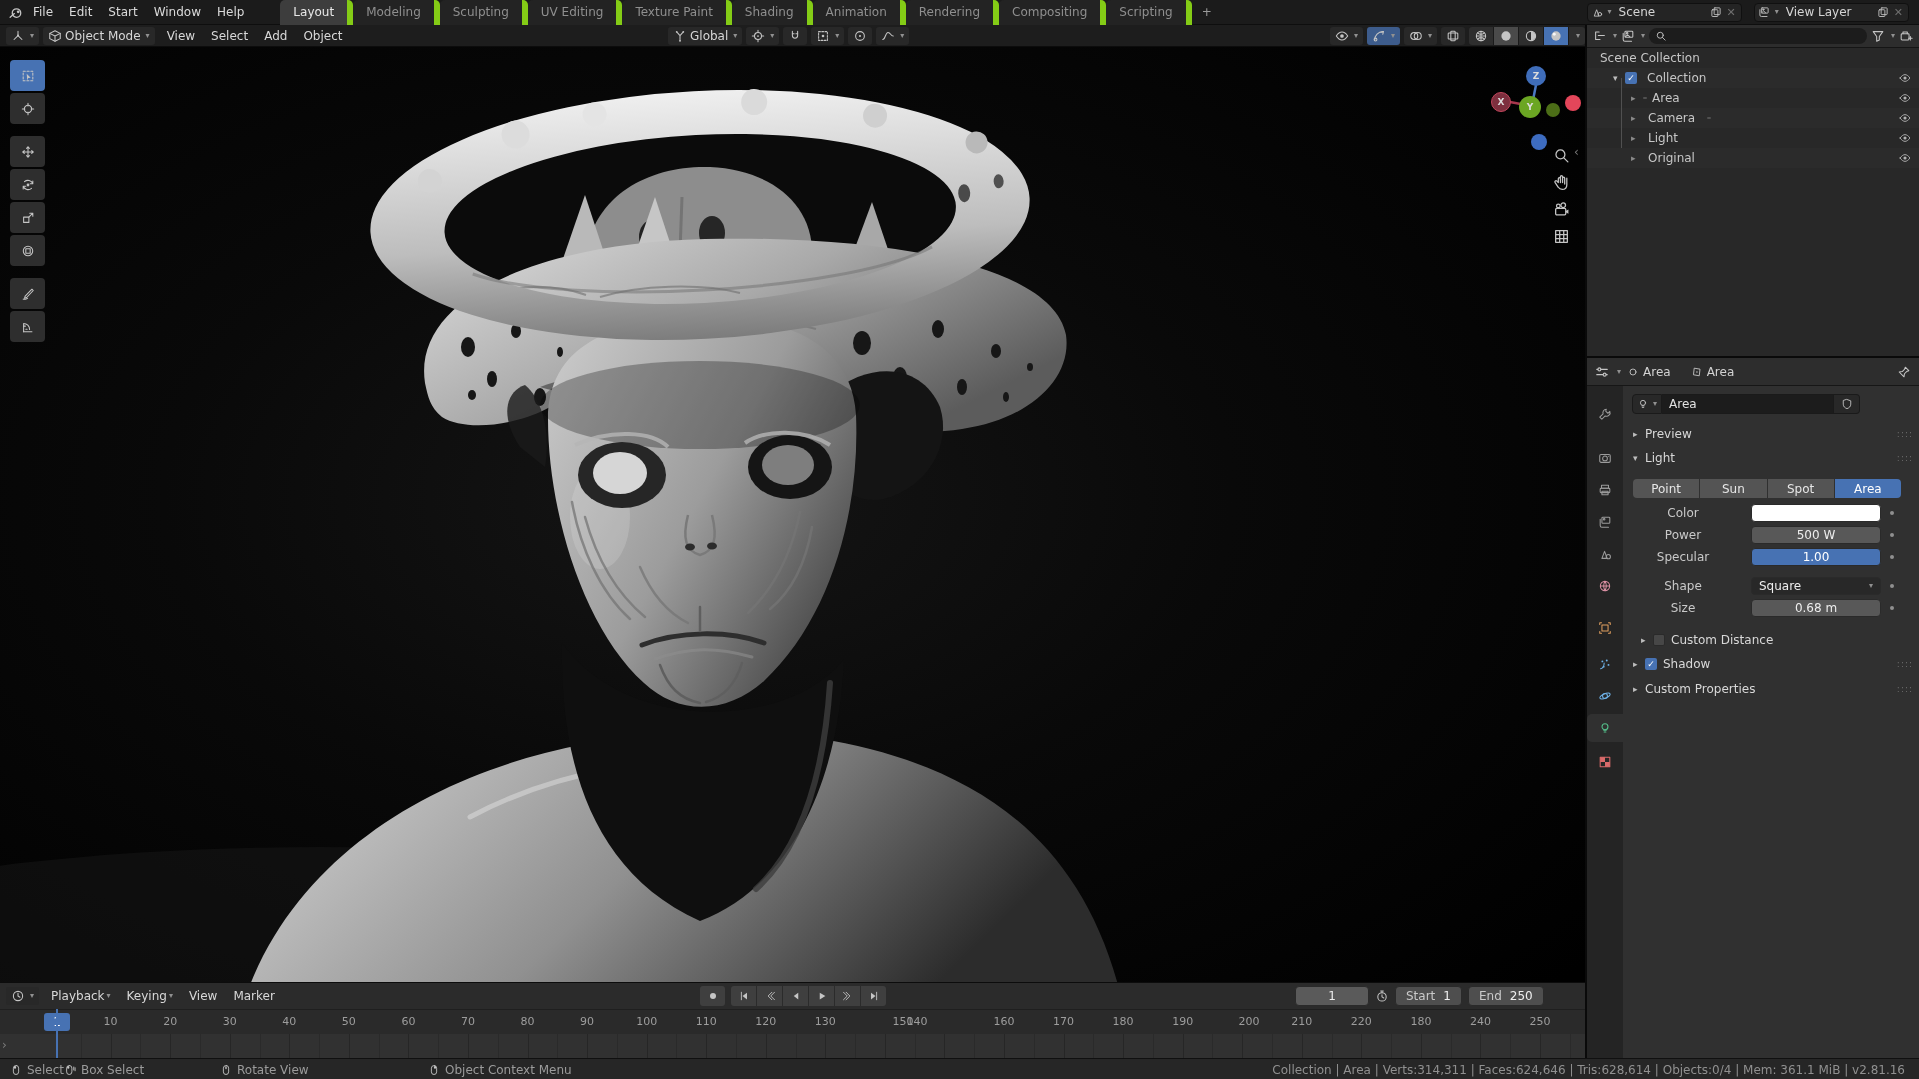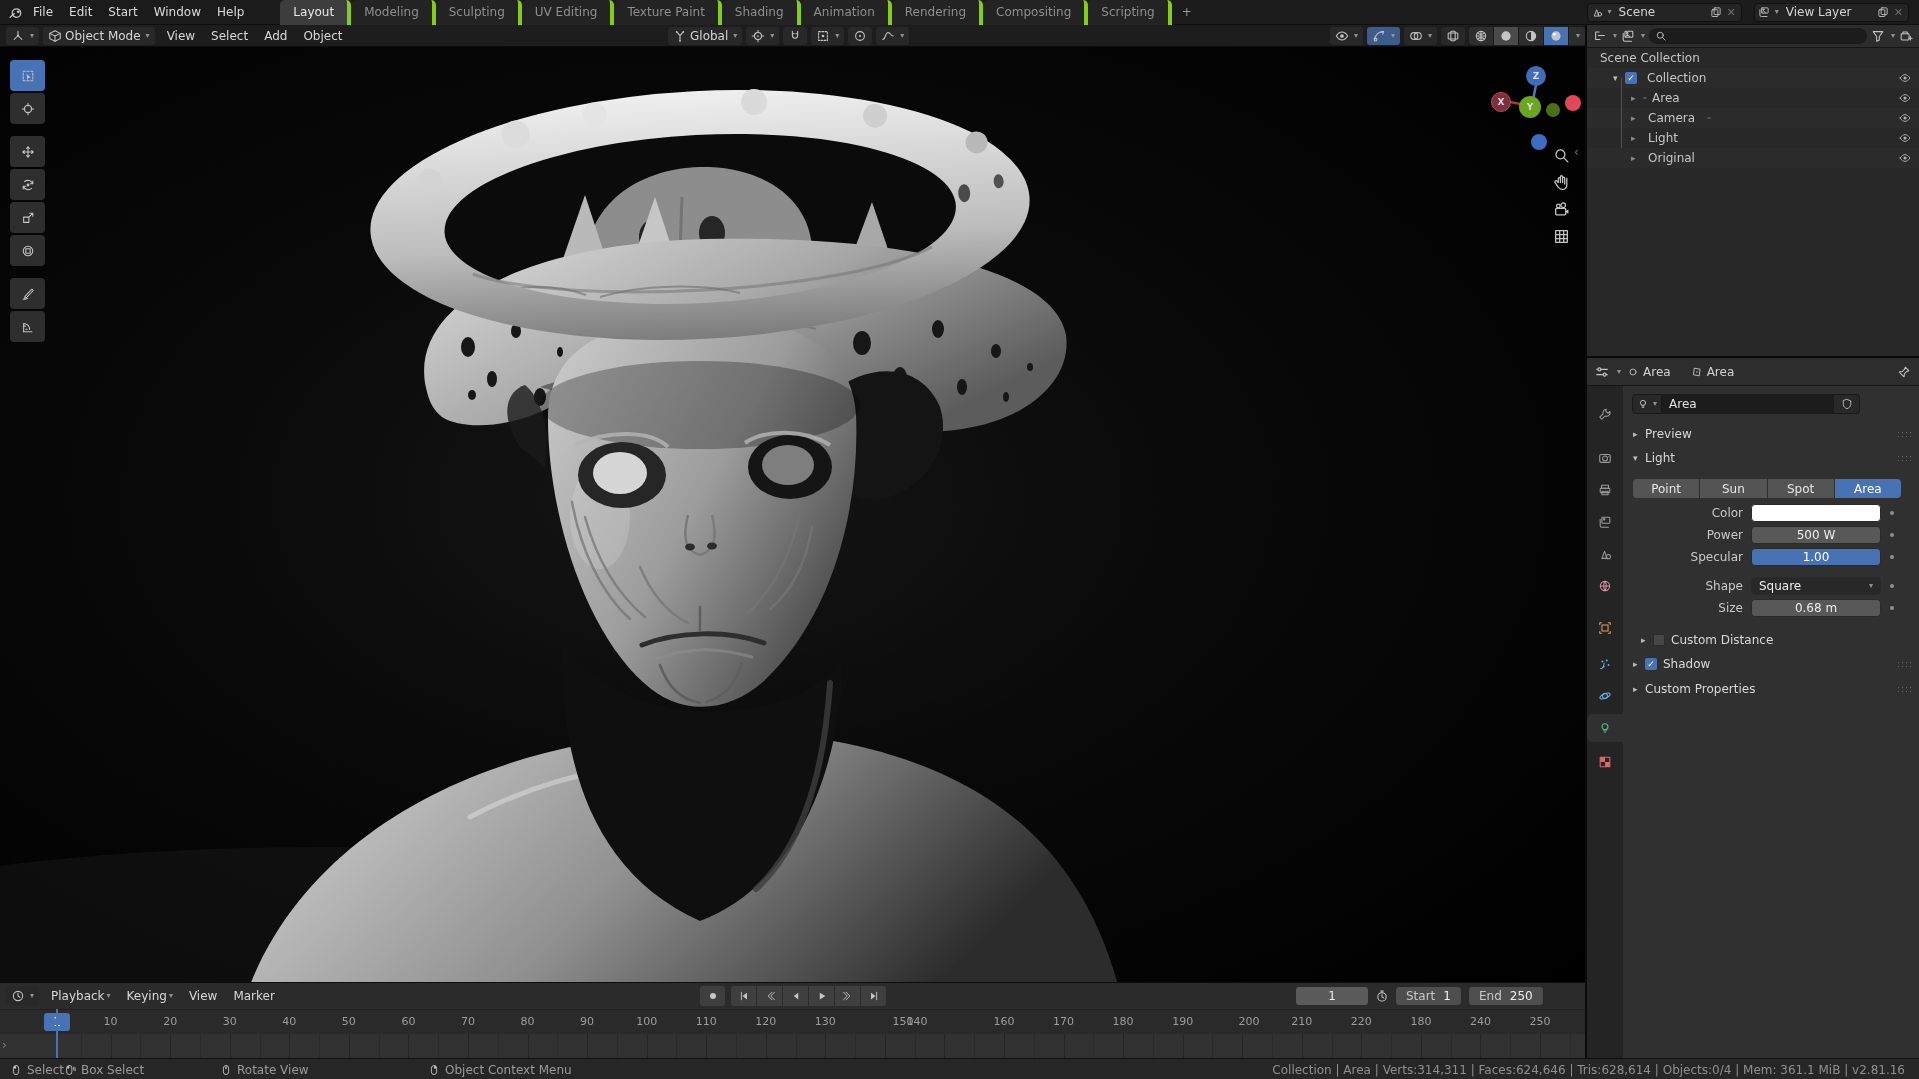--- a/index.html
+++ b/index.html
@@ -11,21 +11,21 @@
   .icn{display:inline-flex;align-items:center;justify-content:center;color:#c5c5c5;}
   .icn svg{width:14px;height:14px;display:block;}
   .icn.sm svg{width:12px;height:12px;}
   .icn.lg svg{width:17px;height:17px;}
   .chev{font-size:8px;color:#909090;line-height:1;margin-left:2px;}
   .tri{font-size:9px;color:#bdbdbd;width:12px;display:inline-block;}
   
   .topbar{left:0;top:0;width:1919px;height:25px;background:#1b1b1b;border-bottom:1px solid #0e0e0e;display:flex;align-items:center;}
   .menu{padding:0 8px;height:25px;display:flex;align-items:center;color:#dadada;cursor:default;}
   .ws-tabs{display:flex;height:25px;margin-left:28px;}
-  .ws-tab{padding:0 13px;display:flex;align-items:center;color:#8f8f8f;background:#232323;border-right:4px solid #84cc16;border-radius:5px 5px 0 0;}
+  .ws-tab{padding:0 13px;display:flex;align-items:center;color:#8f8f8f;background:#232323;border-right:6px solid #84cc16;border-radius:5px 5px 0 0;}
   .ws-tab.active{background:#3d3d3d;color:#e8e8e8;}
   .ws-plus{padding:0 10px;display:flex;align-items:center;color:#9a9a9a;}
   .id-group{display:flex;align-items:center;height:19px;background:#242424;border:1px solid #101010;border-radius:4px;padding:0 3px;gap:3px;}
   .id-group .val{color:#d5d5d5;padding:0 4px;min-width:92px;}
   .id-x{color:#6f6f6f;font-size:11px;padding:0 2px;}
   
   .vp-head{left:0;top:25px;width:1585px;height:22px;background:#1d1d1d;border-bottom:1px solid #0c0c0c;display:flex;align-items:center;}
   .hbtn{height:18px;border-radius:3px;display:flex;align-items:center;gap:3px;background:#282828;color:#d6d6d6;padding:0 5px;margin-right:4px;}
   .hbtn.on{background:#3d5c8c;}
   .hmenu{padding:0 8px;color:#d8d8d8;}
@@ -71,21 +71,21 @@
   .name-field{height:20px;width:172px;background:#1c1c1c;border:1px solid #1a1a1a;border-left:none;color:#e2e2e2;display:flex;align-items:center;padding:0 7px;}
   .fake-user{height:20px;width:26px;background:#282828;border:1px solid #1a1a1a;border-left:none;border-radius:0 4px 4px 0;display:flex;align-items:center;justify-content:center;color:#b9b9b9;}
   .panel-hdr{position:absolute;left:0;width:298px;height:20px;display:flex;align-items:center;color:#d8d8d8;padding-left:10px;}
   .drag-dots{margin-left:auto;margin-right:8px;color:#6a6a6a;font-size:9px;letter-spacing:1px;}
   .seg-row{position:absolute;left:10px;width:268px;height:19px;display:flex;gap:1px;}
   .seg{flex:1;background:#545454;color:#e6e6e6;display:flex;align-items:center;justify-content:center;}
   .seg:first-child{border-radius:4px 0 0 4px;}
   .seg:last-child{border-radius:0 4px 4px 0;}
   .seg.active{background:#4772b3;color:#fff;}
   .prow{position:absolute;left:0;width:298px;height:18px;display:flex;align-items:center;}
-  .plabel{width:128px;text-align:right;color:#c9c9c9;padding-right:8px;}
+  .plabel{width:128px;text-align:center;color:#c9c9c9;padding-right:8px;}
   .pfield{width:130px;height:18px;border-radius:4px;background:#585858;color:#ededed;display:flex;align-items:center;justify-content:center;border:1px solid #2a2a2a;}
   .pfield.colorsw{background:#fff;}
   .pfield.slider{background:#4772b3;color:#fff;}
   .pfield.drop{background:#282828;justify-content:flex-start;padding:0 7px;}
   .pfield.drop .chev{margin-left:auto;}
   .pdot{width:4px;height:4px;border-radius:50%;background:#8f8f8f;margin-left:9px;}
   .pcheck{width:12px;height:12px;border-radius:2px;margin-right:6px;font-size:9px;line-height:12px;text-align:center;}
   .pcheck.on{background:#4772b3;color:#fff;}
   .pcheck.off{background:#474747;border:1px solid #2a2a2a;}
   

